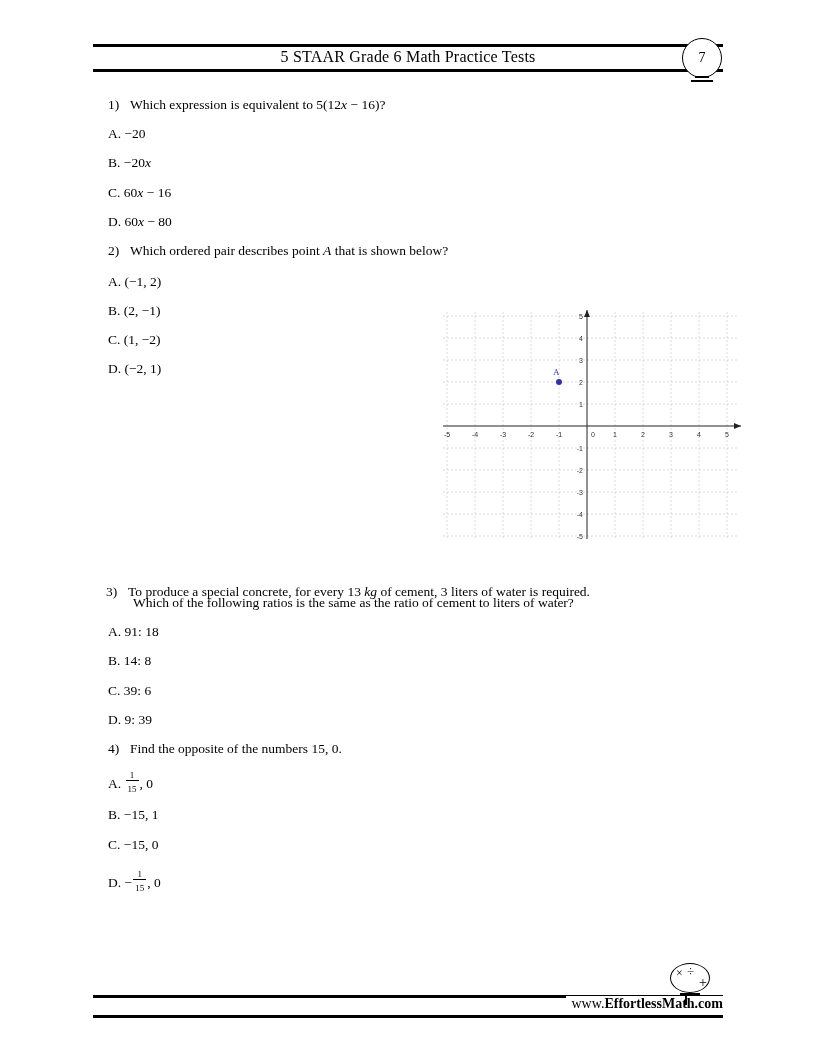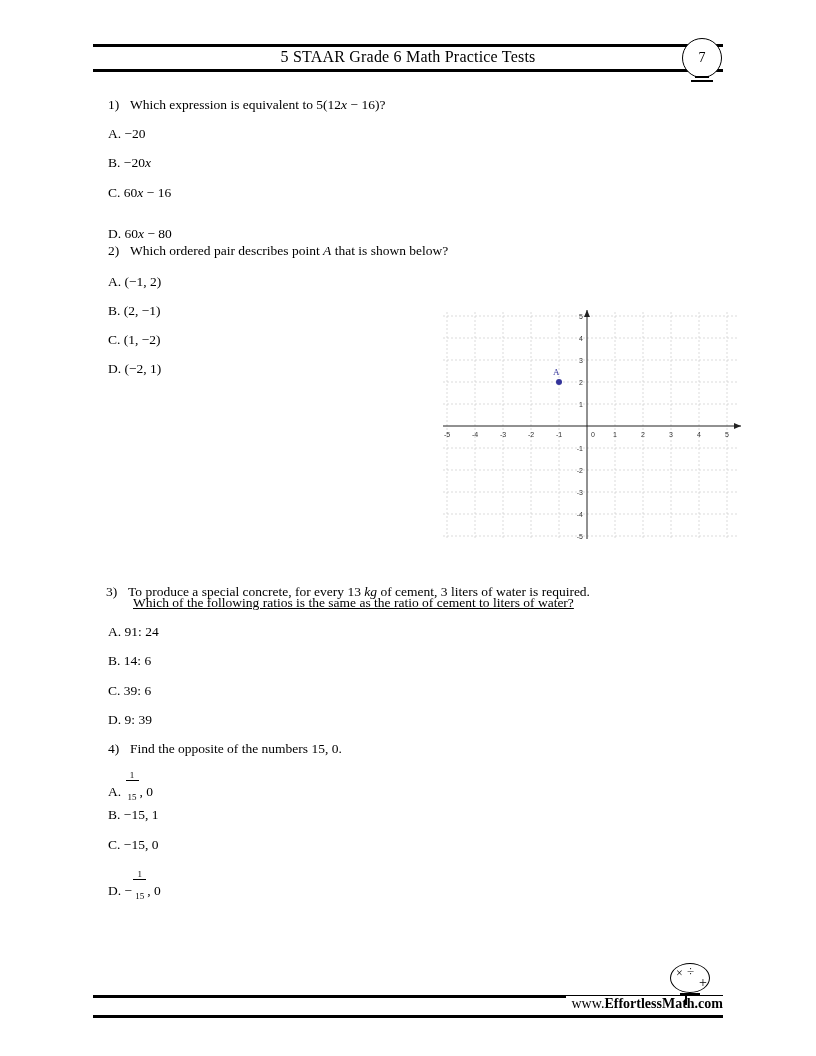--- a/index.html
+++ b/index.html
@@ -128,21 +128,21 @@
     line-height: 1.05;
     margin: 0 1px;
   }
   .frac .num {
     display: block;
     padding: 0 2px;
   }
   .frac .den {
     display: block;
     border-top: 1px solid #000;
-    padding: 12px 2px;
+    padding: 4px 2px;
   }
 
   
   .graph {
     position: absolute;
     left: 429px;
     top: 306px;
     width: 307px;
     height: 239px;
     background: #fff;
@@ -250,21 +250,21 @@
     <span>−20</span>
   </div>
   <div class="choice" style="left:100px; top:155px;">
     <span>B.</span>
     <span>−20<span class="mathi">x</span></span>
   </div>
   <div class="choice" style="left:100px; top:185px;">
     <span>C.</span>
     <span>60<span class="mathi">x</span> − 16</span>
   </div>
-  <div class="choice" style="left:100px; top:214px;margin-top:12px;">
+  <div class="choice" style="left:100px; top:214px;">
     <span>D.</span>
     <span>60<span class="mathi">x</span> − 80</span>
   </div>
 
   <div class="q" style="left:100px; top:243px;">
     <span class="qnum">2)</span><span>Which ordered pair describes point <span class="mathi">A</span> that is shown below?</span>
   </div>
   <div class="choice" style="left:100px; top:274px;">
     <span>A.</span>
     <span>(−1, 2)</span>
@@ -344,28 +344,28 @@
       </g>
 
       <circle cx="122" cy="76" r="3" fill="#33339a"></circle>
       <text x="116" y="69" font-family="Liberation Serif, serif" font-size="9" fill="#33339a">A</text>
     </svg>
   </div>
 
   <div class="q" style="left:98px; top:566px;margin-top:18px;">
     <span class="qnum">3)</span><span>To produce a special concrete, for every 13 <span class="mathi">kg</span> of cement, 3 liters of water is required.</span>
   </div>
-  <div class="q" style="left:125px; top:595px;text-decoration:underline;">Which of the following ratios is the same as the ratio of cement to liters of water?</div>
+  <div class="q" style="left:125px; top:595px;">Which of the following ratios is the same as the ratio of cement to liters of water?</div>
   <div class="choice" style="left:100px; top:624px;">
     <span>A.</span>
-    <span>91: 24</span>
+    <span>91: 18</span>
   </div>
   <div class="choice" style="left:100px; top:653px;">
     <span>B.</span>
-    <span>14: 6</span>
+    <span>14: 8</span>
   </div>
   <div class="choice" style="left:100px; top:683px;">
     <span>C.</span>
     <span>39: 6</span>
   </div>
   <div class="choice" style="left:100px; top:712px;">
     <span>D.</span>
     <span>9: 39</span>
   </div>
 

